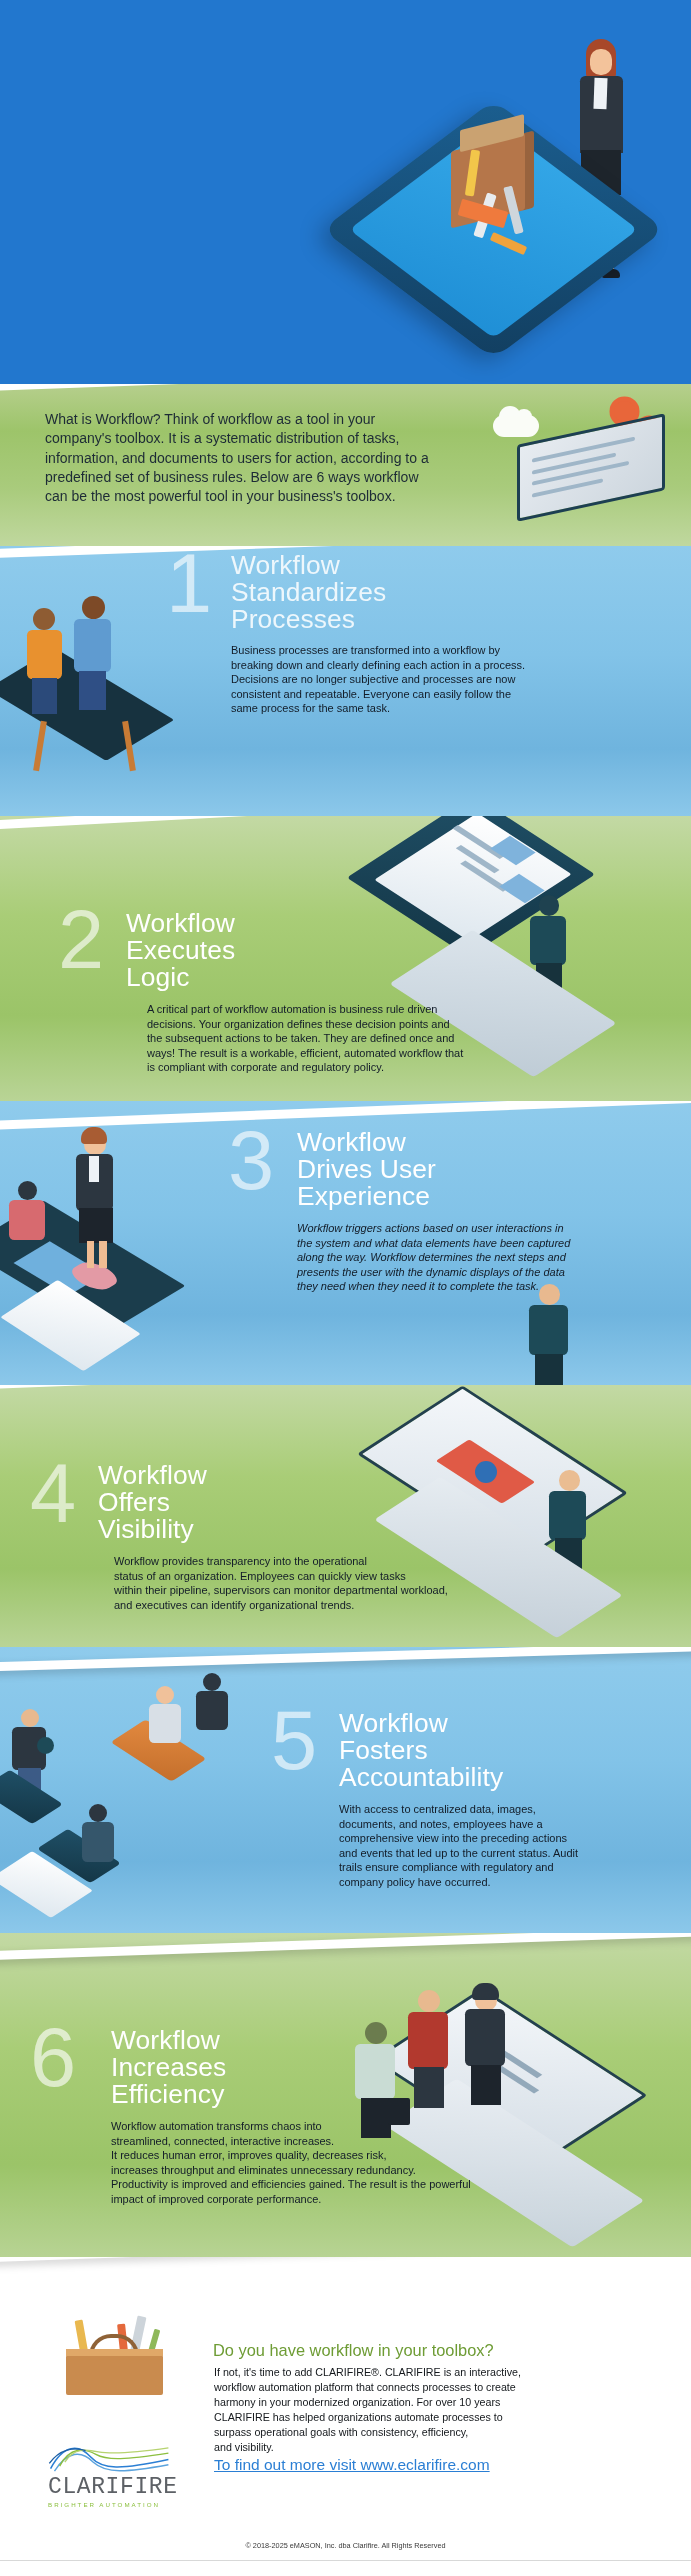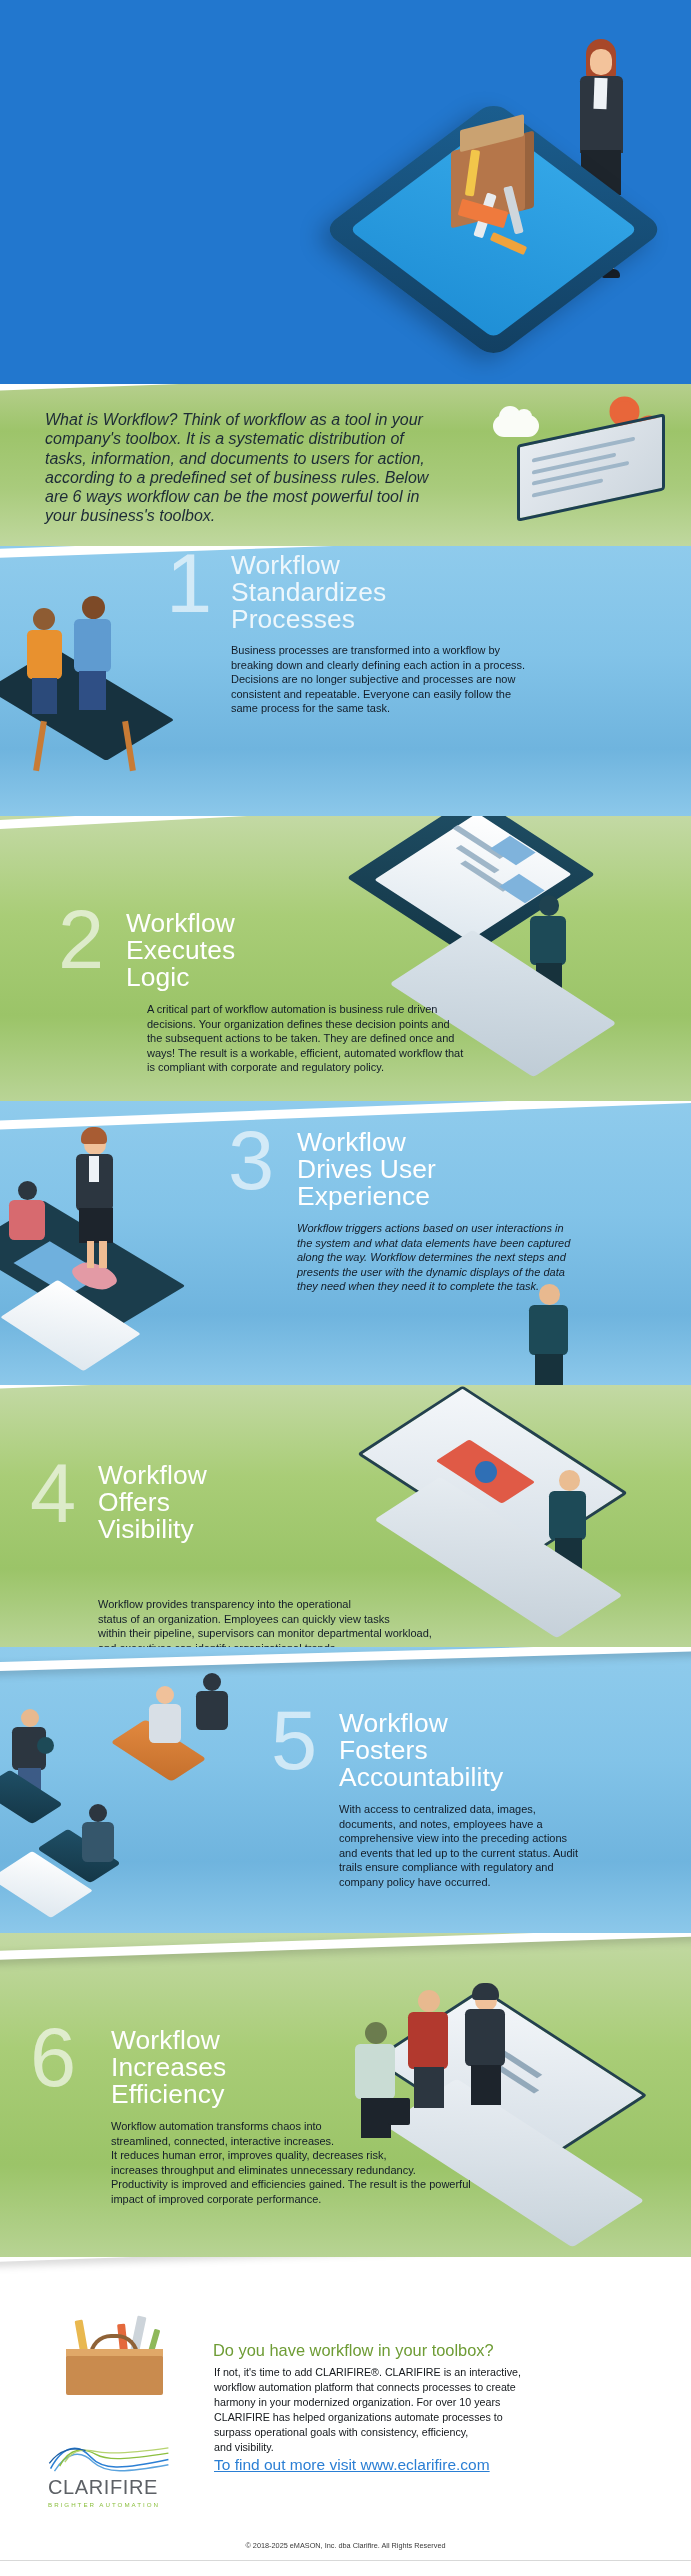--- a/index.html
+++ b/index.html
@@ -121,21 +121,21 @@
   .woman-hdr .skirt{ position:absolute; left:14px; top:111px; width:40px; height:45px; background:#1e252c; }
   .woman-hdr .leg1 { position:absolute; left:23px; top:155px; width:7.7px; height:77px; background:#f0bd93; }
   .woman-hdr .leg2 { position:absolute; left:39px; top:155px; width:7.7px; height:77px; background:#f0bd93; }
   .woman-hdr .shoe1{ position:absolute; left:17px; top:227px; width:18px; height:9px; background:#17202a; border-radius:1.3px 6.4px 1.9px 1.9px; }
   .woman-hdr .shoe2{ position:absolute; left:35px; top:230px; width:18px; height:9px; background:#17202a; border-radius:1.3px 6.4px 1.9px 1.9px; }
 
   
   #intro-band { top: 384px; height: 168px; }
   .intro-text {
     position:absolute; left:45px; top:26px; width:387px;
-    color:#1d2b36; font-size:16px; line-height:19.3px;font-style:italic;
+    color:#1d2b36; font-size:14px; line-height:19.3px;
   }
   .gearbox { position:absolute; right:77px; top:17px; }
   .gear { position:absolute; border-radius:50%; background:#e8663a; box-shadow: 0 0 0 4.5px #e8663a; }
   .gear.g1 { width:20.6px; height:20.6px; left:0; top:0; background:#e8663a; }
   .gear.g2 { width:15.5px; height:15.5px; left:27px; top:19.3px; background:#ef8a52; }
   .laptop-intro {
     position:absolute; right:26px; top:45px; width:148px; height:77px;
     background:linear-gradient(140deg,#e7ecf1,#cdd6de);
     transform: skewY(-12deg); border-radius:3.9px;
     border:3.2px solid #1d3f52;
@@ -216,22 +216,22 @@
   .cta-tools .t { position:absolute; border-radius:1.3px; }
   .cta-tools .t1 { left:26px; top:5.2px; width:7.7px; height:40px; background:#e9b84f; transform:rotate(-10deg); }
   .cta-tools .t2 { left:81px; top:1.3px; width:9px; height:44px; background:#cdd4da; transform:rotate(12deg); }
   .cta-tools .t3 { left:67px; top:9px; width:7.7px; height:37px; background:#e4693c; transform:rotate(-6deg); }
   .cta-tools .t4 { left:98px; top:14px; width:6.4px; height:32px; background:#8fb85a; transform:rotate(16deg); }
 
   
   .logo { position:absolute; left:48px; top:183px; width:129px; }
   .logo-mark { position:relative; width:123px; height:34px; overflow:hidden; }
   .logo-word {
-    font-family:Liberation Sans, sans-serif;
-    font-size:20px; letter-spacing:0.6px; color:#5d6166;
+    font-family:Liberation Mono, monospace;
+    font-size:23px; letter-spacing:0.6px; color:#5d6166;
     line-height:26px;
   }
   .logo-tag {
     font-size:6.2px; letter-spacing:2px; color:#8cbf3f; margin-top:1.3px;
   }
 </style>
 </head>
 <body>
 
 <div class="infographic">
@@ -405,21 +405,21 @@
       <div class="p-body" style="left:9px; top:68px; width:27px; height:34px; background:#17323c;"></div>
     </div>
     <div class="iso-slab" style="left:392px; top:134px; width:213px; height:77px; background:linear-gradient(140deg,#e6ecf1,#c5d0d9);"></div>
 
     <div class="sec-number" style="left:30px; top:74px;">4</div>
     <div class="sec-head" style="left:98px; top:77px;">
       <span class="ln">Workflow</span>
       <span class="ln">Offers</span>
       <span class="ln">Visibility</span>
     </div>
-    <div class="sec-body" style="left:98px; top:169px;margin-top:43px;">
+    <div class="sec-body" style="left:114px; top:169px;">
       <span class="ln">Workflow provides transparency into the operational</span>
       <span class="ln">status of an organization. Employees can quickly view tasks</span>
       <span class="ln">within their pipeline, supervisors can monitor departmental workload,</span>
       <span class="ln">and executives can identify organizational trends.</span>
     </div>
   </div>
 
   <div class="band band-blue" style="top:1647px; height:286px;">
     <div class="diag shadowed" style="top:15.5px; transform:rotate(-1.6deg); transform-origin:left center;"></div>
 

